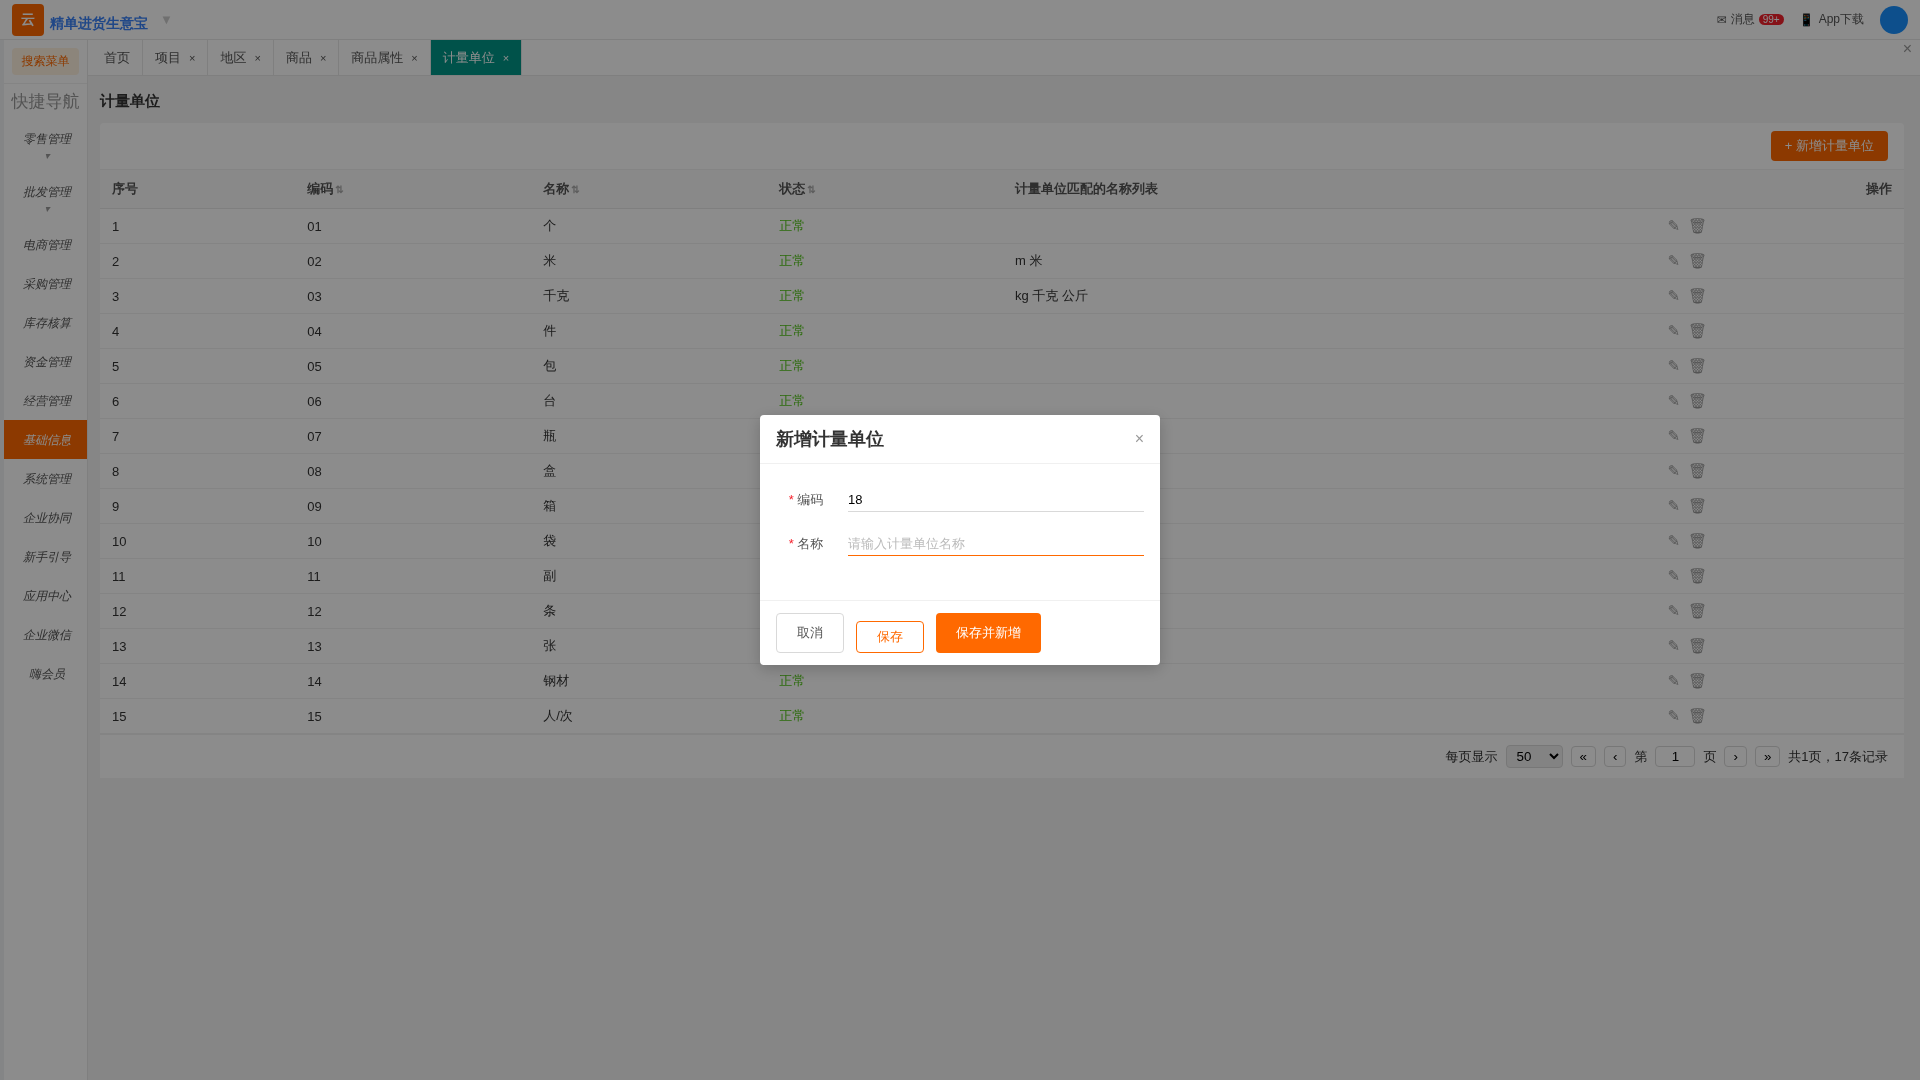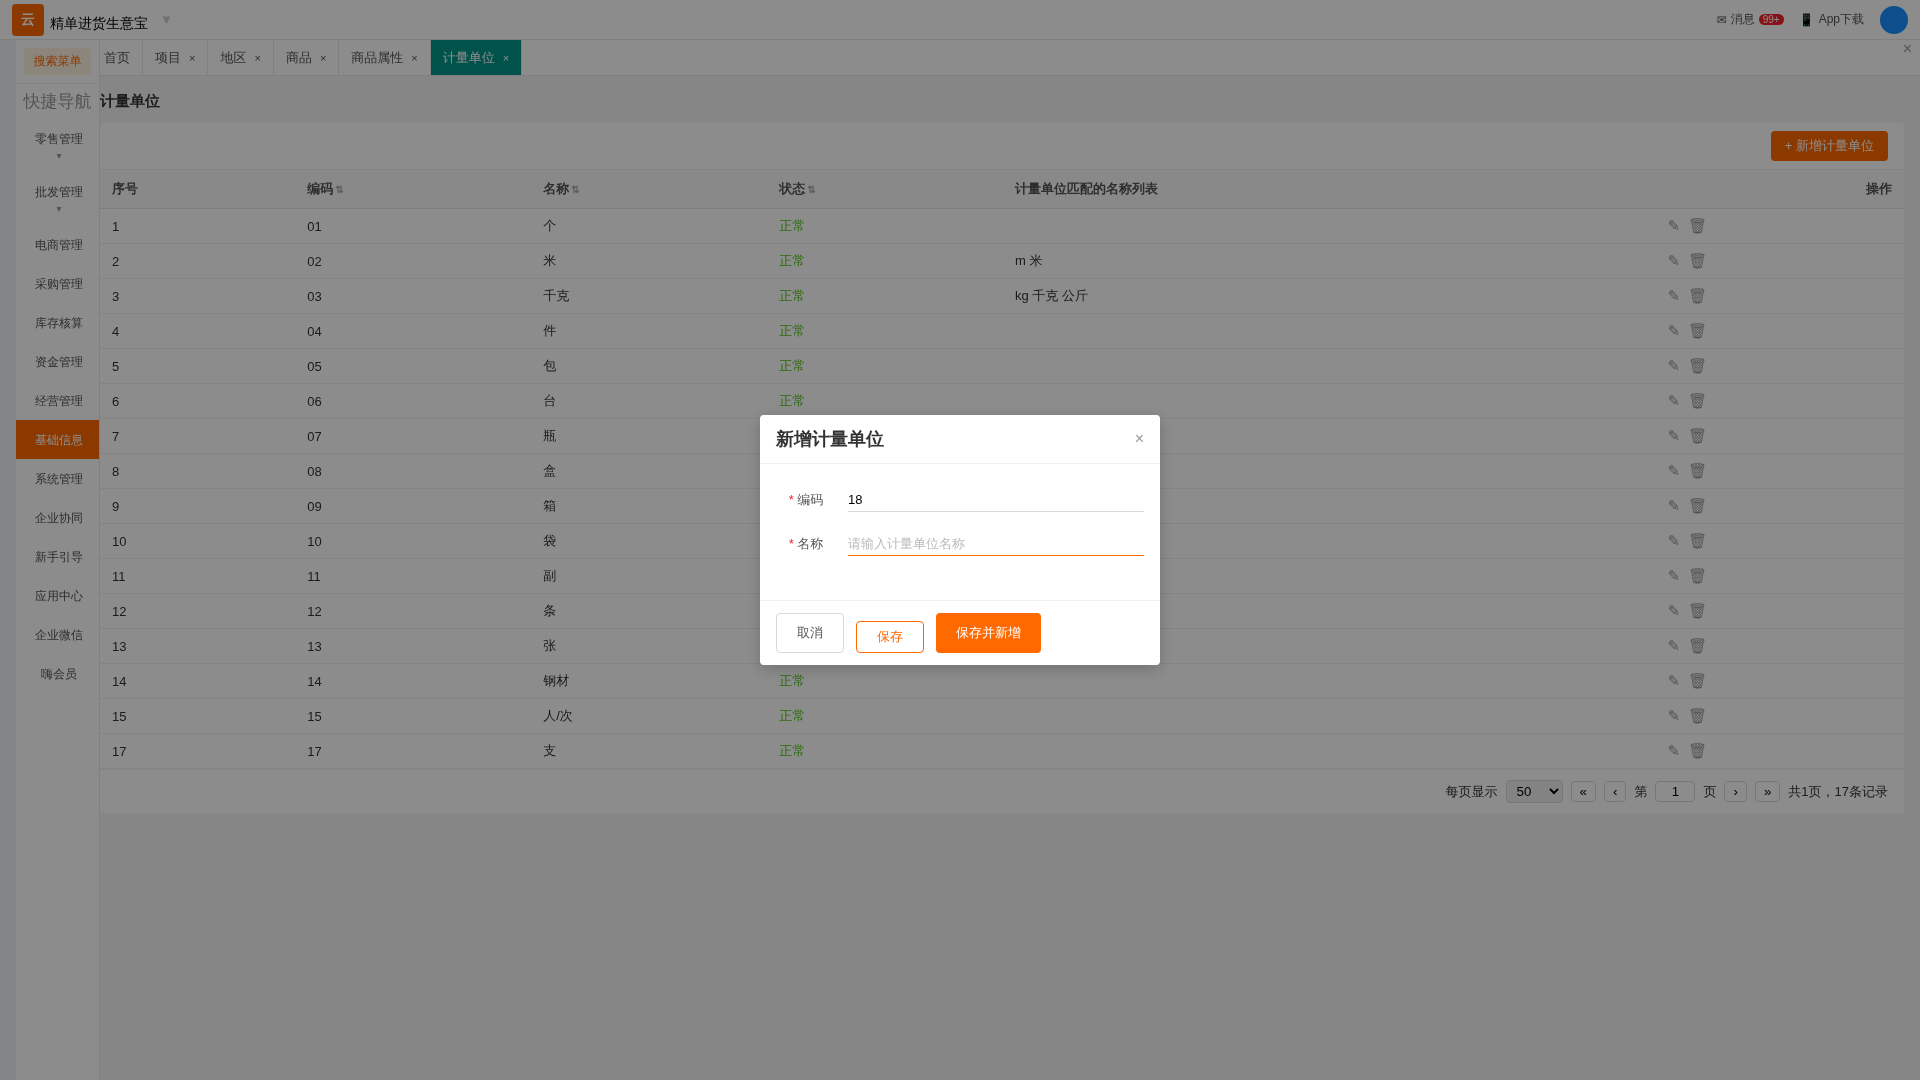--- a/index.html
+++ b/index.html
@@ -12,43 +12,44 @@
       display: flex;
       align-items: center;
       justify-content: space-between;
       padding: 0 12px;
       border-bottom: 1px solid #e8e8e8;
       position: fixed; top: 0; left: 0; right: 0; z-index: 100;
     }
     .topbar-left { display: flex; align-items: center; gap: 8px; }
     .logo-area { display: flex; align-items: center; gap: 6px; }
     .logo-icon { width: 32px; height: 32px; background: #ff6900; border-radius: 4px; display: flex; align-items: center; justify-content: center; color: #fff; font-weight: bold; font-size: 14px; }
-    .logo-text { color: #000000; font-weight: normal; font-size: 14px; margin-top: 8px; }
+    .logo-text { color: #3b82f6; font-weight: bold; font-size: 14px; margin-top: 8px; }
     .topbar-right { display: flex; align-items: center; gap: 16px; }
     .topbar-btn { display: flex; align-items: center; gap: 4px; cursor: pointer; color: #555; font-size: 12px; }
     .badge { background: #f5222d; color: #fff; border-radius: 8px; padding: 0 4px; font-size: 10px; }
     .avatar { width: 28px; height: 28px; background: #1890ff; border-radius: 50%; }
 
     
     .sidebar {
-      position: fixed; top: 40px; left: 16px; bottom: 0; width: 84px;
+      position: fixed; top: 40px; left: 4px; bottom: 0; width: 84px;
       background: #fff;
       border-right: 1px solid #e8e8e8;
       display: flex; flex-direction: column;
       z-index: 99;
     }
     .sidebar-search { padding: 8px; border-bottom: 1px solid #f0f0f0; }
     .sidebar-search-btn { width: 100%; background: #fff3e0; border: none; color: #ff6900; padding: 5px 4px; border-radius: 4px; cursor: pointer; font-size: 12px; }
     .sidebar-item {
       padding: 10px 4px;
       text-align: center;
       cursor: pointer;
       color: #555;
       font-size: 12px;
       border-left: 3px solid transparent;
+      font-style: italic;
     }
     .sidebar-item.active { background: #ff6900; color: #fff; border-left-color: #ff6900; }
     .sidebar-item-label { display: block; margin-top: 2px; }
     .sidebar-item-arrow { font-size: 10px; color: #999; }
 
     
     .main-wrapper {
       margin-left: 84px;
       margin-top: 40px;
       display: flex; flex-direction: column;
@@ -460,33 +461,20 @@
     <td>人/次</td>
     <td class="status-normal">正常</td>
     <td></td>
     <td style="text-align:right">
       <span class="action-icons">
         <span class="action-icon" title="编辑">✎</span>
         <span class="action-icon" title="删除">🗑</span>
       </span>
     </td>
   </tr>
-            <tr>
-    <td>17</td>
-    <td>17</td>
-    <td>支</td>
-    <td class="status-normal">正常</td>
-    <td></td>
-    <td style="text-align:right">
-      <span class="action-icons">
-        <span class="action-icon" title="编辑">✎</span>
-        <span class="action-icon" title="删除">🗑</span>
-      </span>
-    </td>
-  </tr>
           </tbody>
       </table>
 
       <div class="pagination-bar">
         <span>每页显示</span>
         <select class="page-size-select">
           <option>50</option>
           <option>20</option>
           <option>100</option>
         </select>

